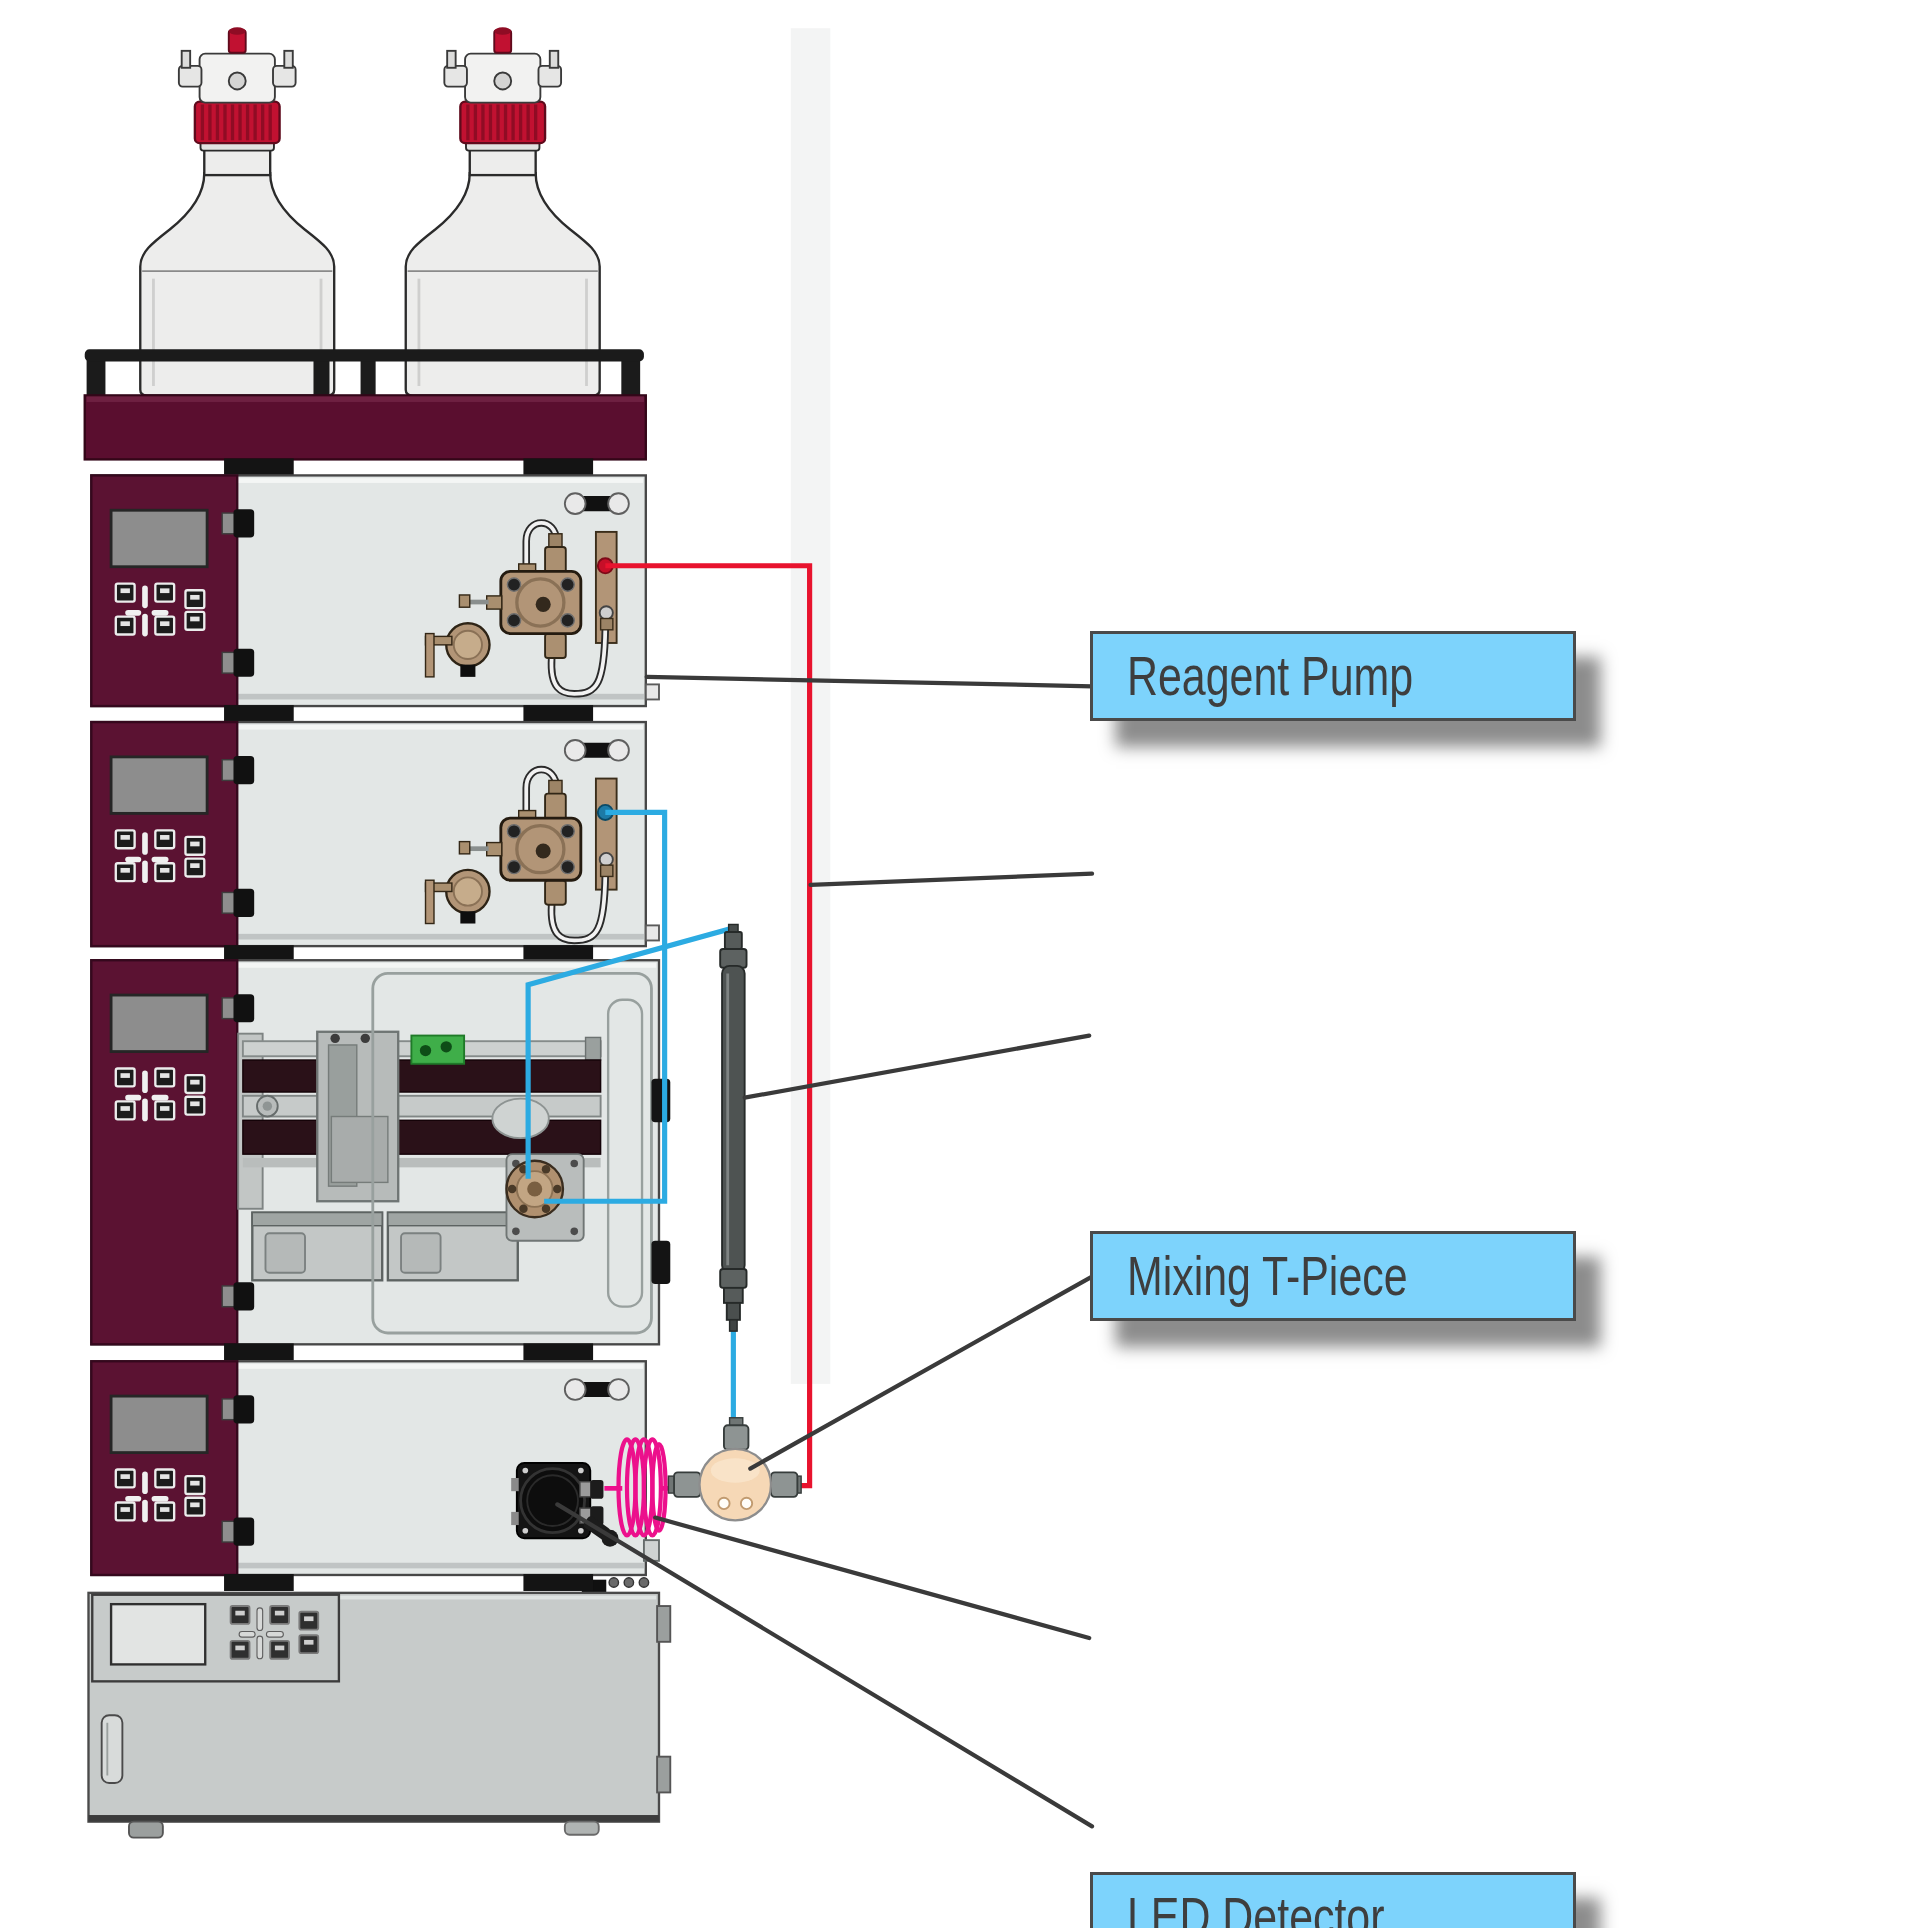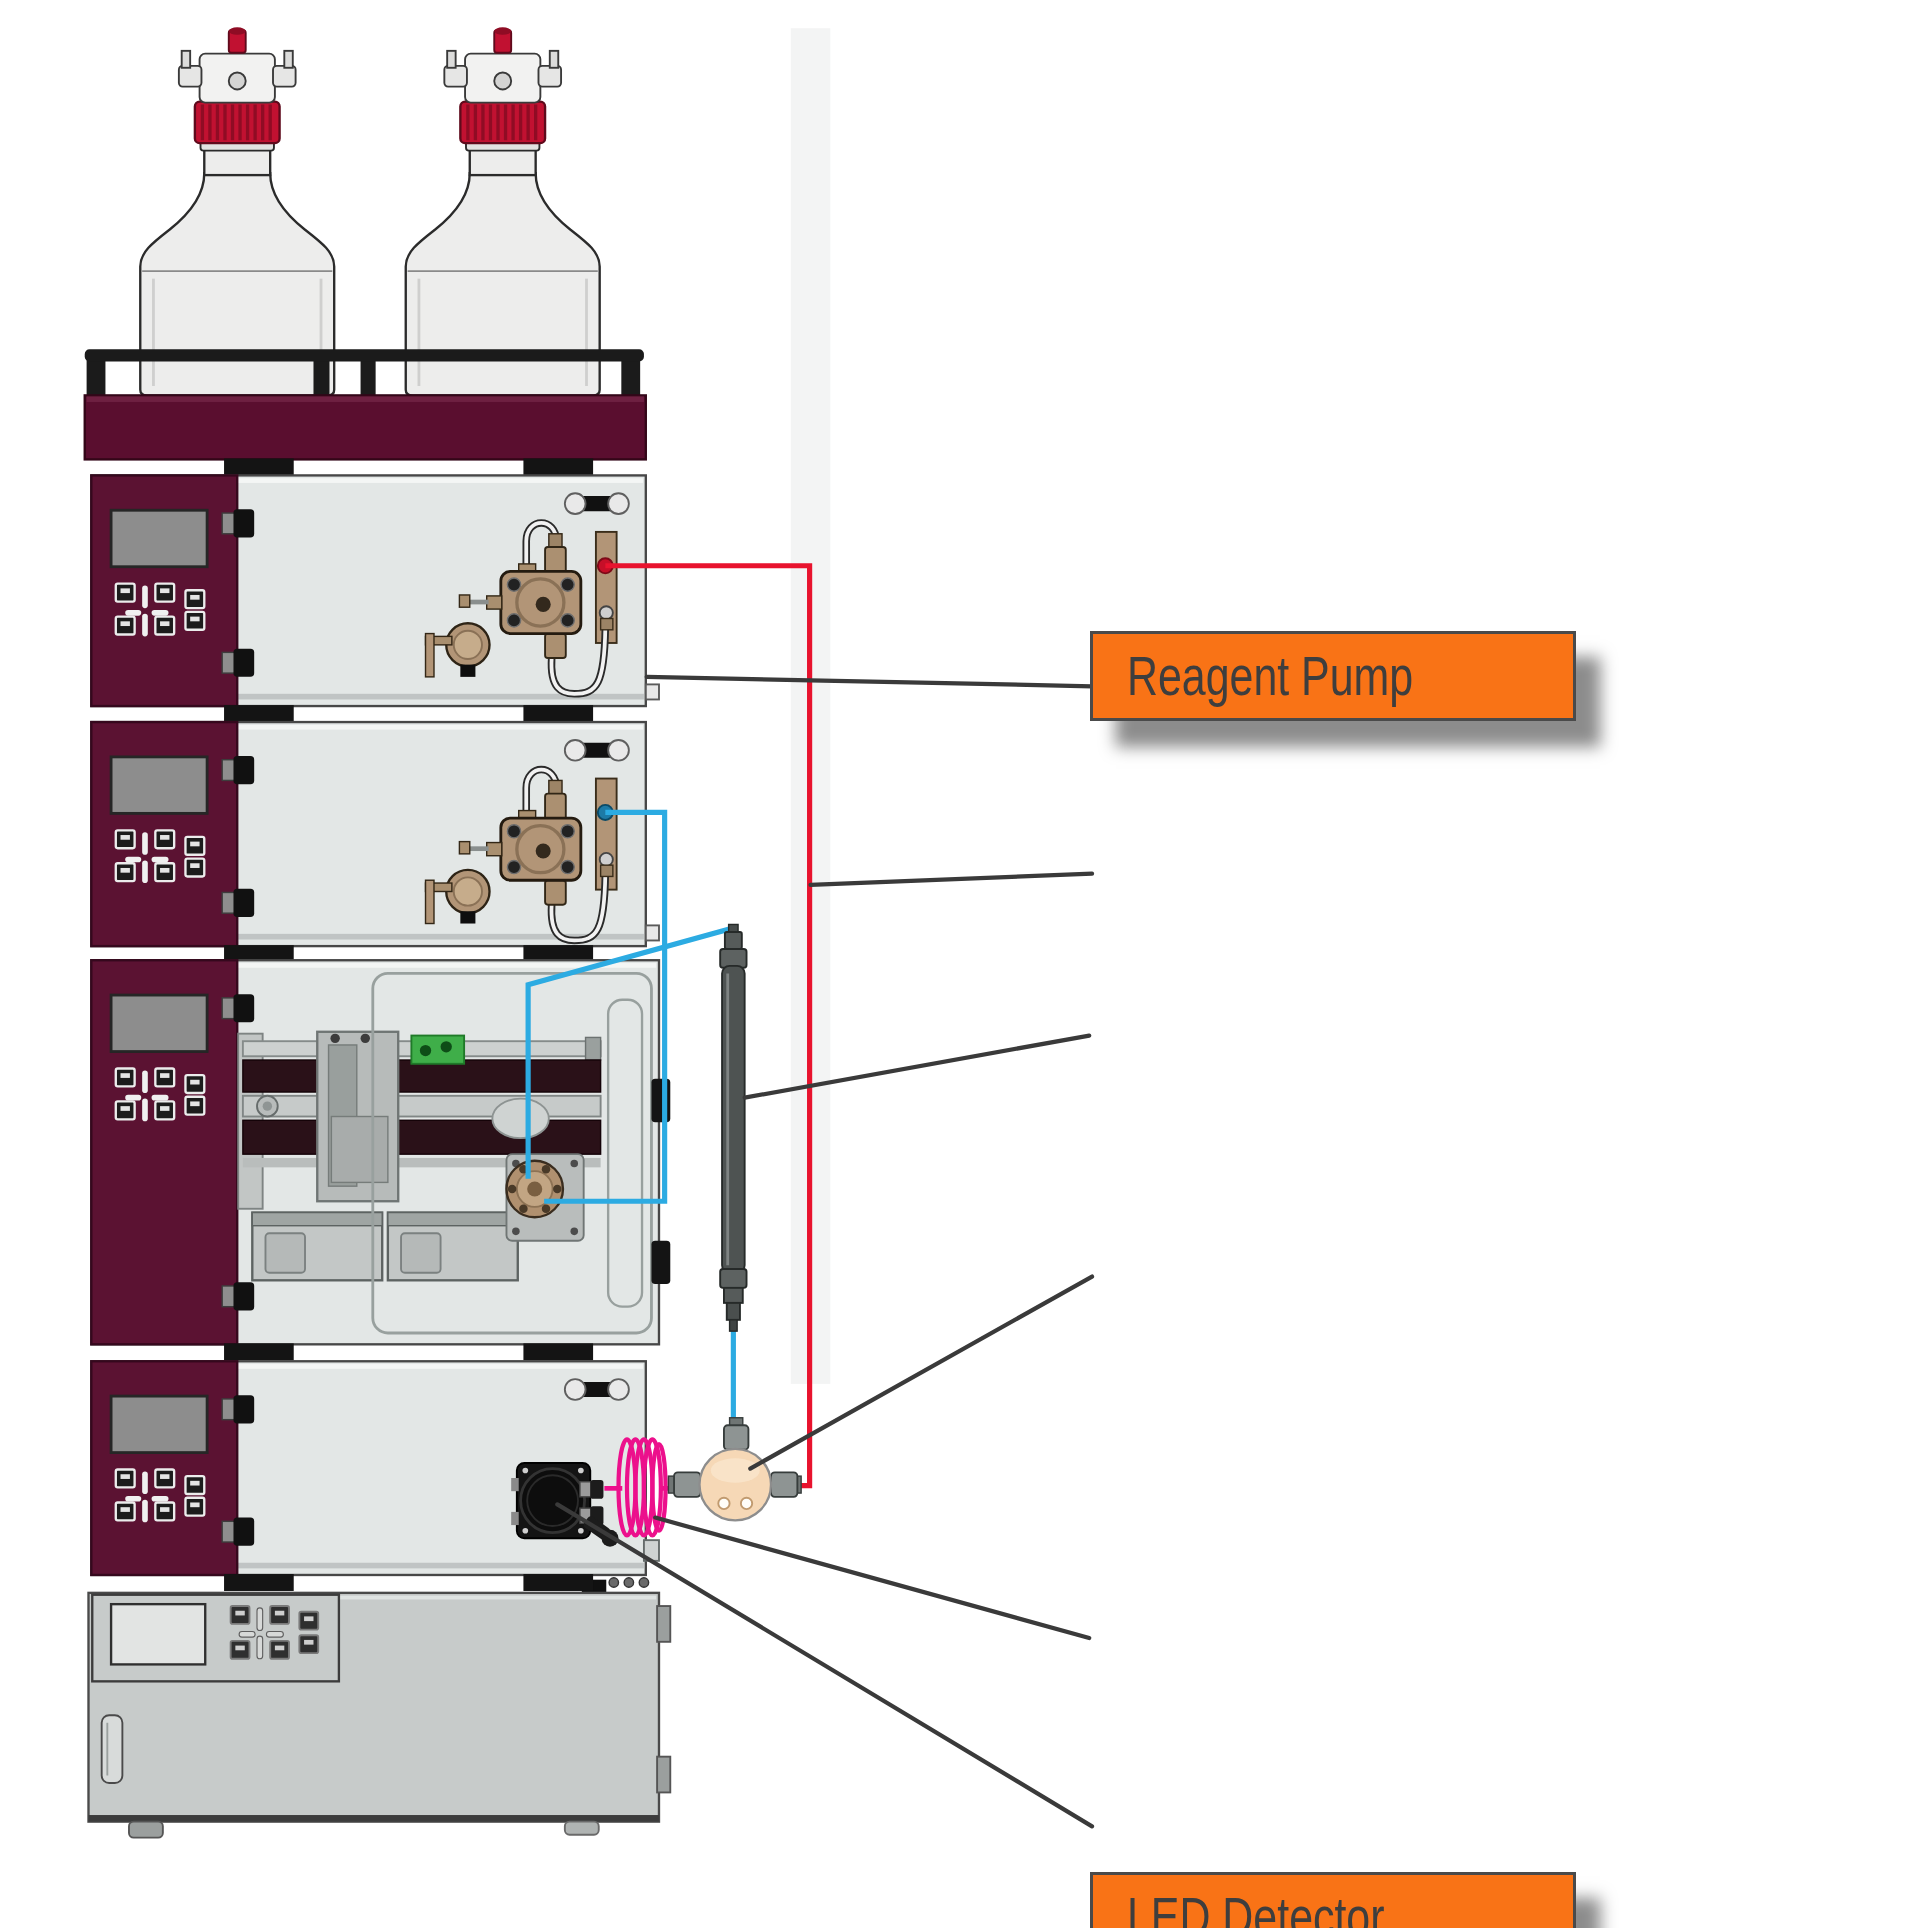--- a/index.html
+++ b/index.html
@@ -1,18 +1,18 @@
 <!DOCTYPE html>
 <html style="font-size:15px"><head>
 <meta charset="utf-8">
 <style>
   html,body{margin:0;padding:0;background:#ffffff;width:1928px;height:1928px;overflow:hidden;}
   #stage{position:relative;width:1928px;height:1928px;background:#ffffff;font-family:"Liberation Sans",sans-serif;}
   #art{position:absolute;left:0;top:0;}
-  .label{position:absolute;width:486px;height:90px;box-sizing:border-box;background:#f97316;
+  .label{position:absolute;width:486px;height:90px;box-sizing:border-box;background:#7dd3fc;
          border:3.8px solid #4a4a4a;box-shadow:24.5px 26px 15px rgba(45,45,45,0.55);
          display:flex;align-items:center;padding-left:34px;}
   .label-text{font-family:"Liberation Sans",sans-serif;font-size:55px;color:#3e3e3e;
               transform:scaleX(0.78);transform-origin:left center;white-space:nowrap;}
 </style>
 </head>
 <body>
 
 <div id="stage">
 
@@ -352,18 +352,21 @@
     <path d="M 791,1166 L 1157,1100"></path>
     <path d="M 797,1560 L 1160,1356"></path>
     <path d="M 696,1612 L 1157,1740"></path>
     <path d="M 592,1598 L 1160,1940"></path>
   </g>
 </svg>
 
 <div class="label" style="left:1090px;top:631px">
   <span class="label-text">Reagent Pump</span>
 </div>
+<div class="label" style="left:1090px;top:1231px">
+  <span class="label-text">Mixing T-Piece</span>
+</div>
 <div class="label" style="left:1090px;top:1872px">
   <span class="label-text">LED Detector</span>
 </div>
 
 </div>
 
 
 </body></html>

